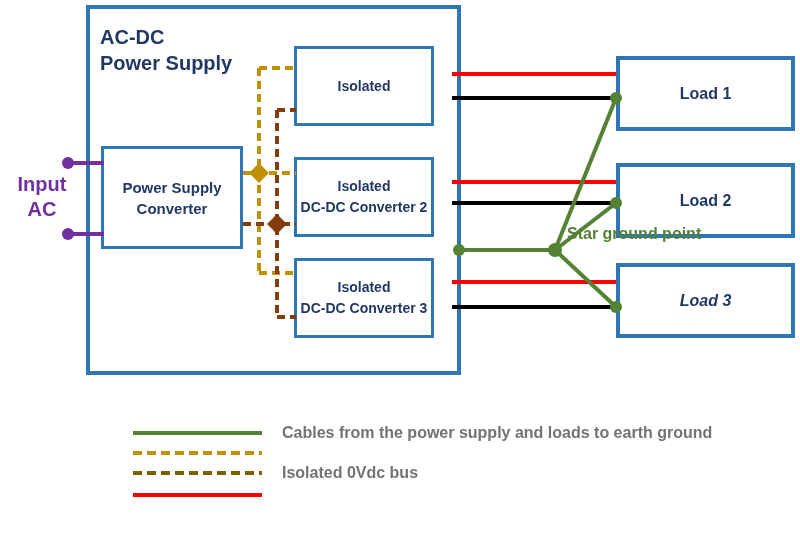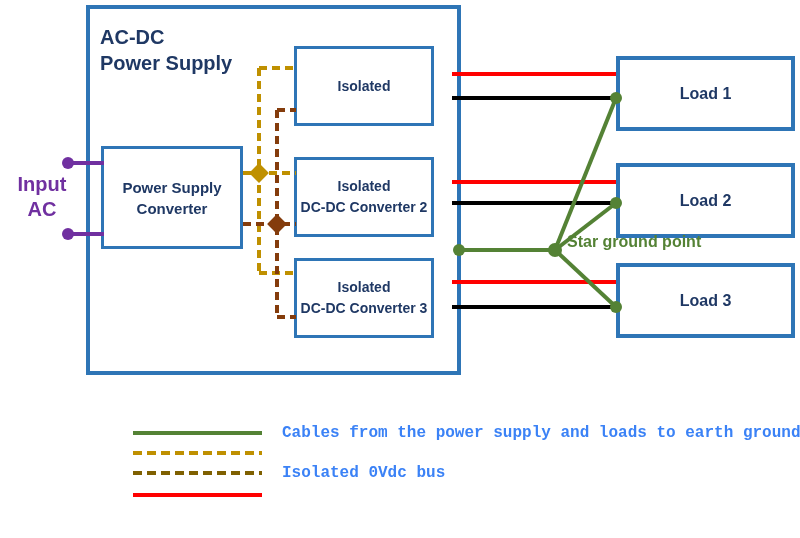--- a/index.html
+++ b/index.html
@@ -4,30 +4,30 @@
 <style>
   html,body{margin:0;padding:0;background:#ffffff;}
   body{width:800px;height:538px;position:relative;font-family:"Liberation Sans",sans-serif;overflow:hidden;}
   .box{position:absolute;background:#ffffff;border:3px solid #2E75B6;display:flex;flex-direction:column;align-items:center;justify-content:center;text-align:center;color:#1F3864;font-weight:bold;z-index:1;box-sizing:border-box;}
   #outer-box{left:86px;top:5px;width:375px;height:370px;border-width:4px;background:transparent;z-index:0;}
   #main-title{position:absolute;left:100px;top:24px;width:170px;color:#1F3864;font-weight:bold;font-size:20px;line-height:26px;z-index:1;}
   #psu-box{left:101px;top:146px;width:142px;height:103px;font-size:15px;line-height:21px;}
   .conv-box{left:294px;width:140px;height:80px;font-size:14px;line-height:21px;}
   #conv1{top:46px;} #conv2{top:157px;} #conv3{top:258px;}
   .load-box{left:616px;width:179px;height:75px;font-size:16px;border-width:4px;}
-  #load1{top:56px;} #load2{top:163px;} #load3{top:263px;}
+  #load1{top:56px;} #load2{top:163px;} #load3{top:263px;font-style:italic;}
   #ac-input-label{position:absolute;left:4px;top:172px;width:76px;text-align:center;color:#7030A0;font-weight:bold;font-size:20px;line-height:25px;z-index:1;}
-  #star-label{position:absolute;left:567px;top:233px;color:#548235;font-weight:bold;font-size:16px;z-index:6;white-space:nowrap;}
+  #star-label{position:absolute;left:567px;top:225px;color:#548235;font-weight:bold;font-size:16px;z-index:6;white-space:nowrap;}
   #wires{position:absolute;left:0;top:0;z-index:5;pointer-events:none;}
   
   #legend{position:absolute;left:133px;top:423px;z-index:1;}
   .lg-row{display:flex;align-items:center;height:20px;}
   .lg-row.last{height:24px;}
   .lg-swatch{width:129px;height:4px;margin-right:20px;flex:0 0 auto;}
-  .lg-label{font-size:16px;font-weight:bold;color:#3b82f6;white-space:nowrap;font-family:Liberation Mono, monospace;}
+  .lg-label{font-size:16px;font-weight:bold;color:#737373;white-space:nowrap;}
   .sw-green{background:#548235;}
   .sw-gold{background:repeating-linear-gradient(90deg,#BF9000 0 9px,transparent 9px 14px);}
   .sw-darkgold{background:repeating-linear-gradient(90deg,#7F6000 0 9px,transparent 9px 14px);}
   .sw-black{background:#000000;}
   .sw-red{background:#FF0000;}
 </style>
 </head>
 <body>
 
 <div class="box" id="outer-box"></div>

